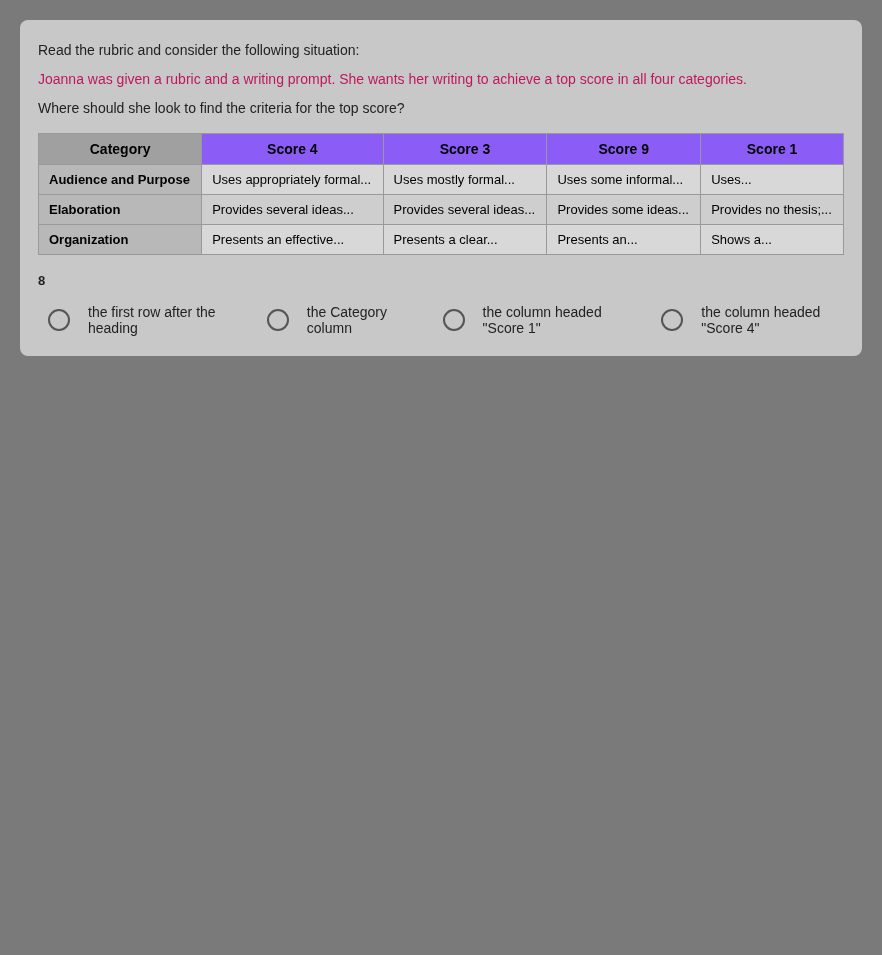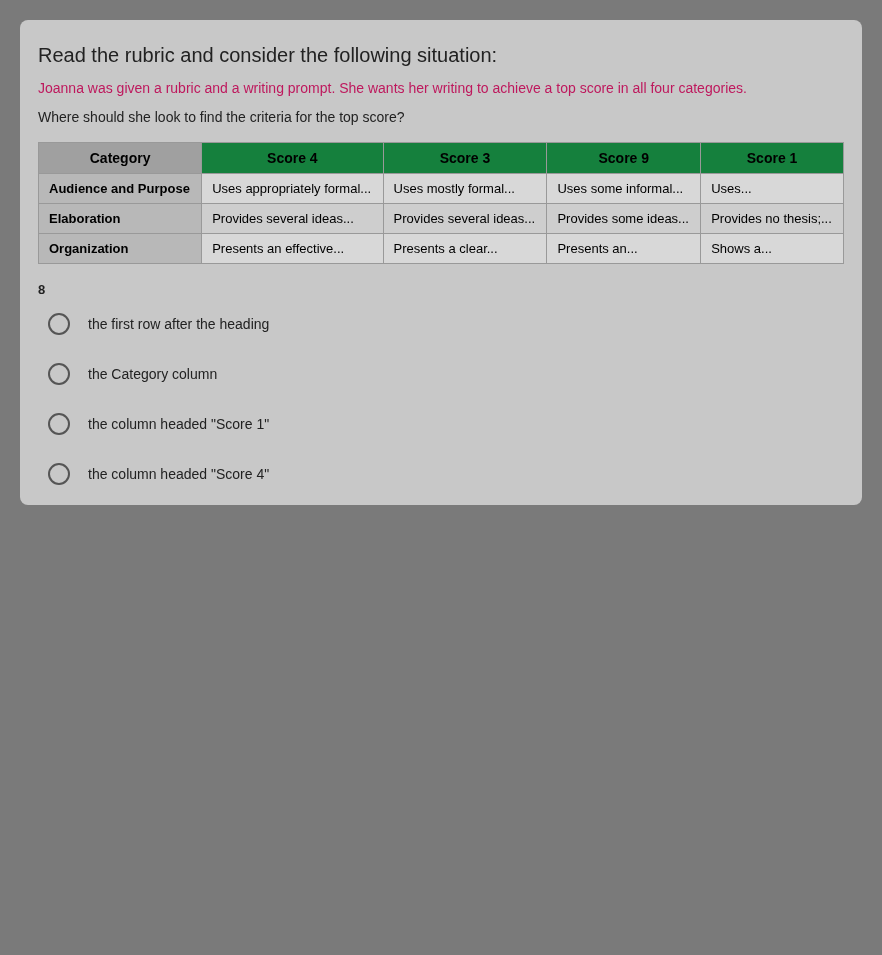--- a/index.html
+++ b/index.html
@@ -13,21 +13,21 @@
       align-items: flex-start;
       padding: 20px;
     }
     .main-container {
       background-color: #c8c8c8;
       border-radius: 8px;
       padding: 20px 18px;
       width: 860px;
     }
     .instruction-text {
-      font-size: 20px;
+      font-size: 14px;
       color: #222;
       margin-bottom: 8px;
       line-height: 1.5;
     }
     .scenario-text {
       font-size: 14px;
       color: #be185d;
       margin-bottom: 8px;
       line-height: 1.5;
     }
@@ -46,21 +46,21 @@
       background: #d6d6d6;
       padding-left: 39px;
     }
     .rubric-table th, .rubric-table td {
       border: 1px solid #999;
       padding: 7px 10px;
       font-size: 13px;
       vertical-align: top;
     }
     .rubric-table thead th {
-      background-color: #15803d;
+      background-color: #8b5cf6;
       font-weight: bold;
       text-align: center;
       font-size: 14px;
     }
     .rubric-table thead th:first-child {
       background-color: #a0a0a0;
     }
     .rubric-table tbody td:first-child {
       font-weight: bold;
       background-color: #b8b8b8;
@@ -75,22 +75,21 @@
     
     .q-number-row {
       font-size: 13px;
       font-weight: bold;
       margin-bottom: 16px;
       color: #222;
     }
     
     .answer-options {
       display: flex;
-      flex-direction: column;
-      gap: 28px;
+      gap: 36px;
       padding-left: 10px;
     }
     .answer-option {
       display: flex;
       align-items: center;
       gap: 18px;
       cursor: pointer;
     }
     .radio-circle {
       width: 22px;

